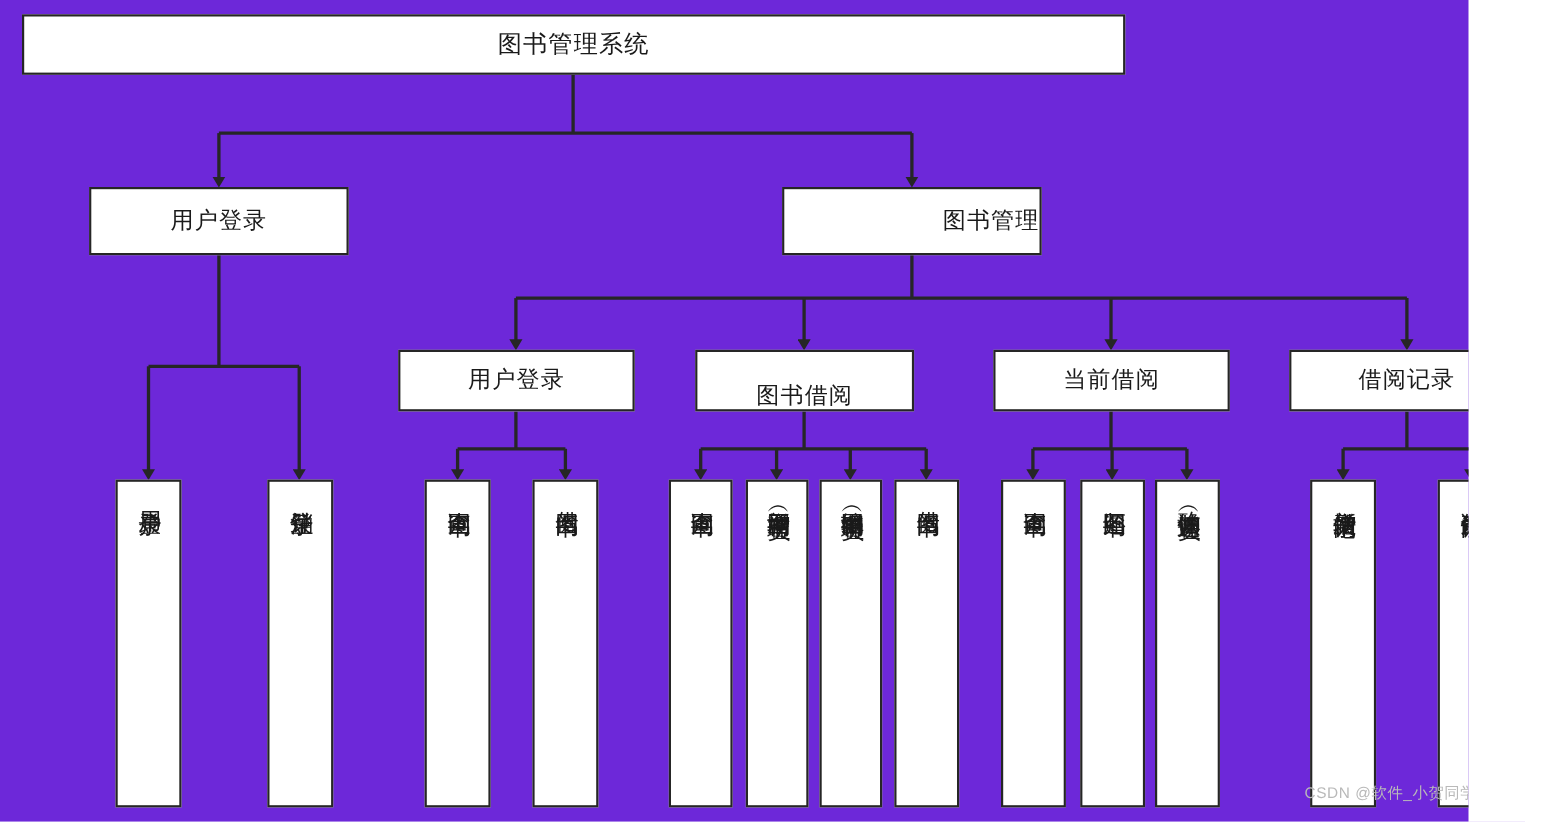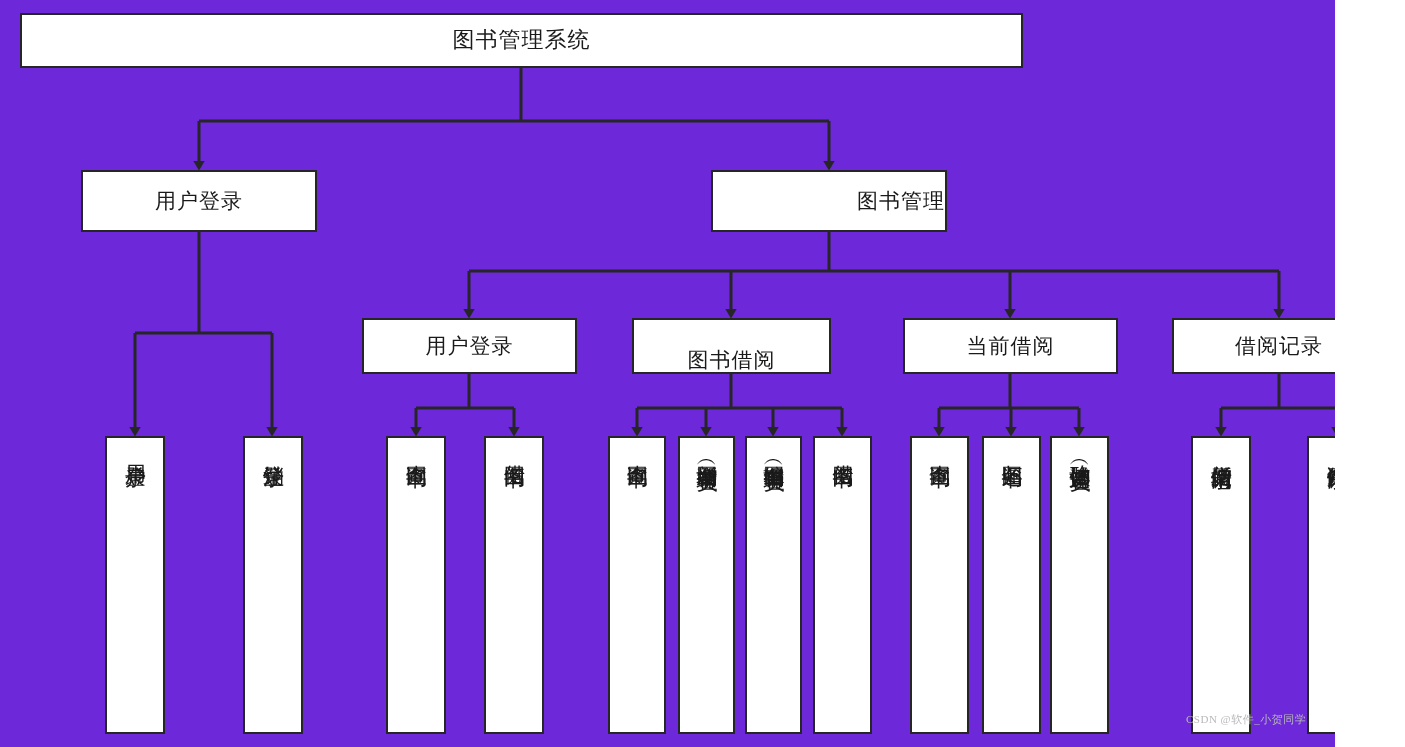--- a/index.html
+++ b/index.html
@@ -55,25 +55,25 @@
     white-space: nowrap;
     display: block;
   }
   .node.root {
     font-size: 22px;
   }
   #watermark {
     position: absolute;
     left: 1186px;
     top: 712px;
-    font-size: 11px;
+    font-size: 14px;
     color: #b9b9b9;
     letter-spacing: 0.5px;
     white-space: nowrap;
-    font-family: Liberation Serif, serif;
+    font-family: Liberation Sans, sans-serif;
   }
 </style>
 </head>
 <body>
 
 <div id="canvas">
 
   <svg id="wires" viewBox="0 0 1405 747" xmlns="http://www.w3.org/2000/svg">
     <defs>
       <marker id="arrow" markerWidth="10" markerHeight="12" refX="1.5" refY="6" orient="auto" markerUnits="userSpaceOnUse">

